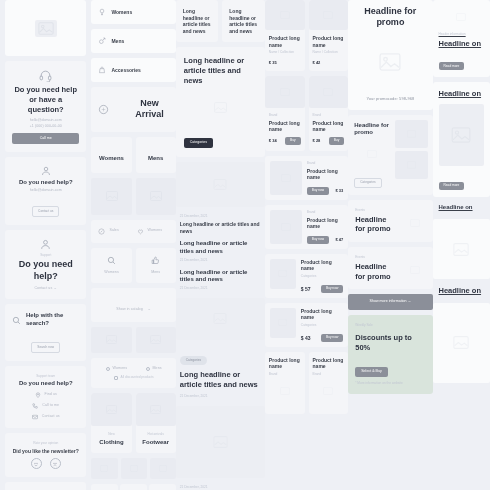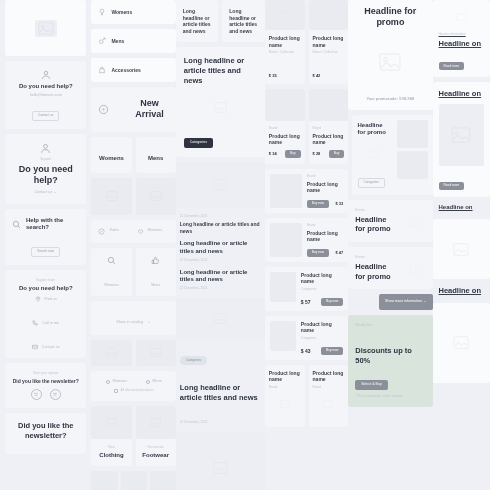--- a/index.html
+++ b/index.html
@@ -6,21 +6,21 @@
   html,body { width:490px; height:490px; overflow:hidden; }
   body {
     background:#eef0f5;
     font-family:"Liberation Sans", sans-serif;
     color:#3a3f4a;
     -webkit-font-smoothing:antialiased;
   }
   .board { display:flex; width:490px; height:490px; align-items:flex-start; }
   .col { display:flex; flex-direction:column; gap:5px; }
   .c1{width:95px;padding:0 5px;} .c2{width:88px;} .c3{width:93px;}
-  .c4{width:87px;} .c5{width:88px;align-items:flex-end;} .c6{width:60px;text-decoration:underline;}
+  .c4{width:87px;} .c5{width:88px;} .c6{width:60px;text-decoration:underline;}
 
   .card { background:#f4f5f8; border-radius:3px; overflow:hidden; }
   .card.w { background:#fafbfc; }
   .pad { padding:8px 7px; }
   .ctr { text-align:center; }
 
   .h1 { font-size:9px; font-weight:bold; line-height:1.25; color:#2e3340; }
   .h2 { font-size:7.5px; font-weight:bold; line-height:1.3; color:#2e3340; }
   .h3 { font-size:6px; font-weight:bold; line-height:1.3; color:#343a47; }
   .h4 { font-size:5px; font-weight:bold; line-height:1.3; color:#3a3f4a; }
@@ -42,21 +42,21 @@
   .ph { background:#eceef3; border-radius:2px; display:flex;
         align-items:center; justify-content:center; }
   .ph svg { opacity:.35; }
   .ph.l { background:#e9ebf1; }
 
   .row { display:flex; gap:4px; }
   .row.sb { justify-content:space-between; align-items:center; }
   .grid2 { display:grid; grid-template-columns:1fr 1fr; gap:4px; }
   .grid3 { display:grid; grid-template-columns:1fr 1fr 1fr; gap:3px; }
   .ic { color:#9ba1ae; display:flex; align-items:center; justify-content:center; }
-  .mt2{margin-top:2px}.mt3{margin-top:18px}.mt4{margin-top:4px}.mt6{margin-top:6px}
+  .mt2{margin-top:2px}.mt3{margin-top:5px}.mt4{margin-top:4px}.mt6{margin-top:6px}
   .mb2{margin-bottom:2px}.mb3{margin-bottom:3px}.mb4{margin-bottom:4px}.mb6{margin-bottom:6px}
   .price { font-size:5px; font-weight:bold; color:#2e3340; }
   .price.sm { font-size:4px; }
   .face { width:11px; height:11px; border-radius:50%; border:1px solid #b9bfca; }
   .green { background:#d9e4dc; }
 </style>
 </head>
 <body>
 
 <div class="board">
@@ -66,20 +66,34 @@
     <div class="card w pad ctr" style="height:56px;display:flex;align-items:center;justify-content:center;">
       <span class="ph" style="width:22px;height:17px;">
         <svg width="16" height="13" viewBox="0 0 24 20" fill="none" stroke="#c9ced8" stroke-width="1.6">
             <rect x="1" y="1" width="22" height="18" rx="2"></rect>
             <circle cx="7" cy="7" r="2"></circle>
             <path d="M2 16l6-6 5 5 4-3 5 4"></path>
           </svg>
       </span>
     </div>
 
+    <div class="card pad ctr">
+      <span class="ic mb3" style="justify-content:center">
+        <svg width="13" height="13" viewBox="0 0 24 24" fill="none" stroke="#9ba1ae" stroke-width="1.4">
+            <path d="M4 14v-2a8 8 0 0116 0v2"></path>
+            <rect x="2" y="13" width="4.5" height="7" rx="2"></rect>
+            <rect x="17.5" y="13" width="4.5" height="7" rx="2"></rect>
+            <path d="M20 20v1a3 3 0 01-3 3h-3"></path>
+          </svg>
+      </span>
+      <div class="h2">Do you need help or have a question?</div>
+      <div class="tiny mt4">hello@domain.com</div>
+      <div class="tiny">+1 (000) 000-00-00</div>
+      <div class="btn wide mt4">Call me</div>
+    </div>
 
     <div class="card pad ctr">
       <span class="ic mb2" style="justify-content:center">
         <svg width="12" height="12" viewBox="0 0 24 24" fill="none" stroke="#9ba1ae" stroke-width="1.4">
             <circle cx="12" cy="8" r="3.5"></circle>
             <path d="M5 20c0-3.9 3.1-6 7-6s7 2.1 7 6"></path>
           </svg>
       </span>
       <div class="h3">Do you need help?</div>
       <div class="tiny mt2">hello@domain.com</div>

